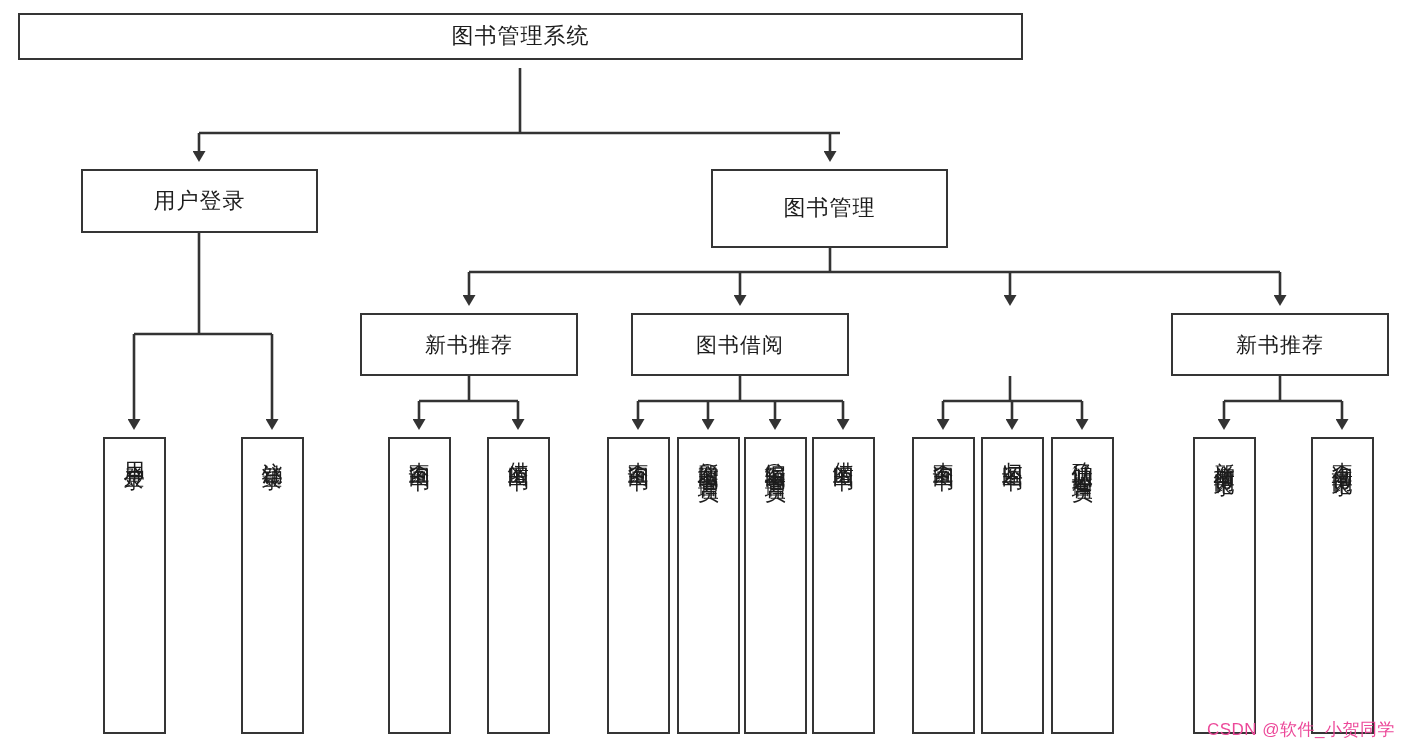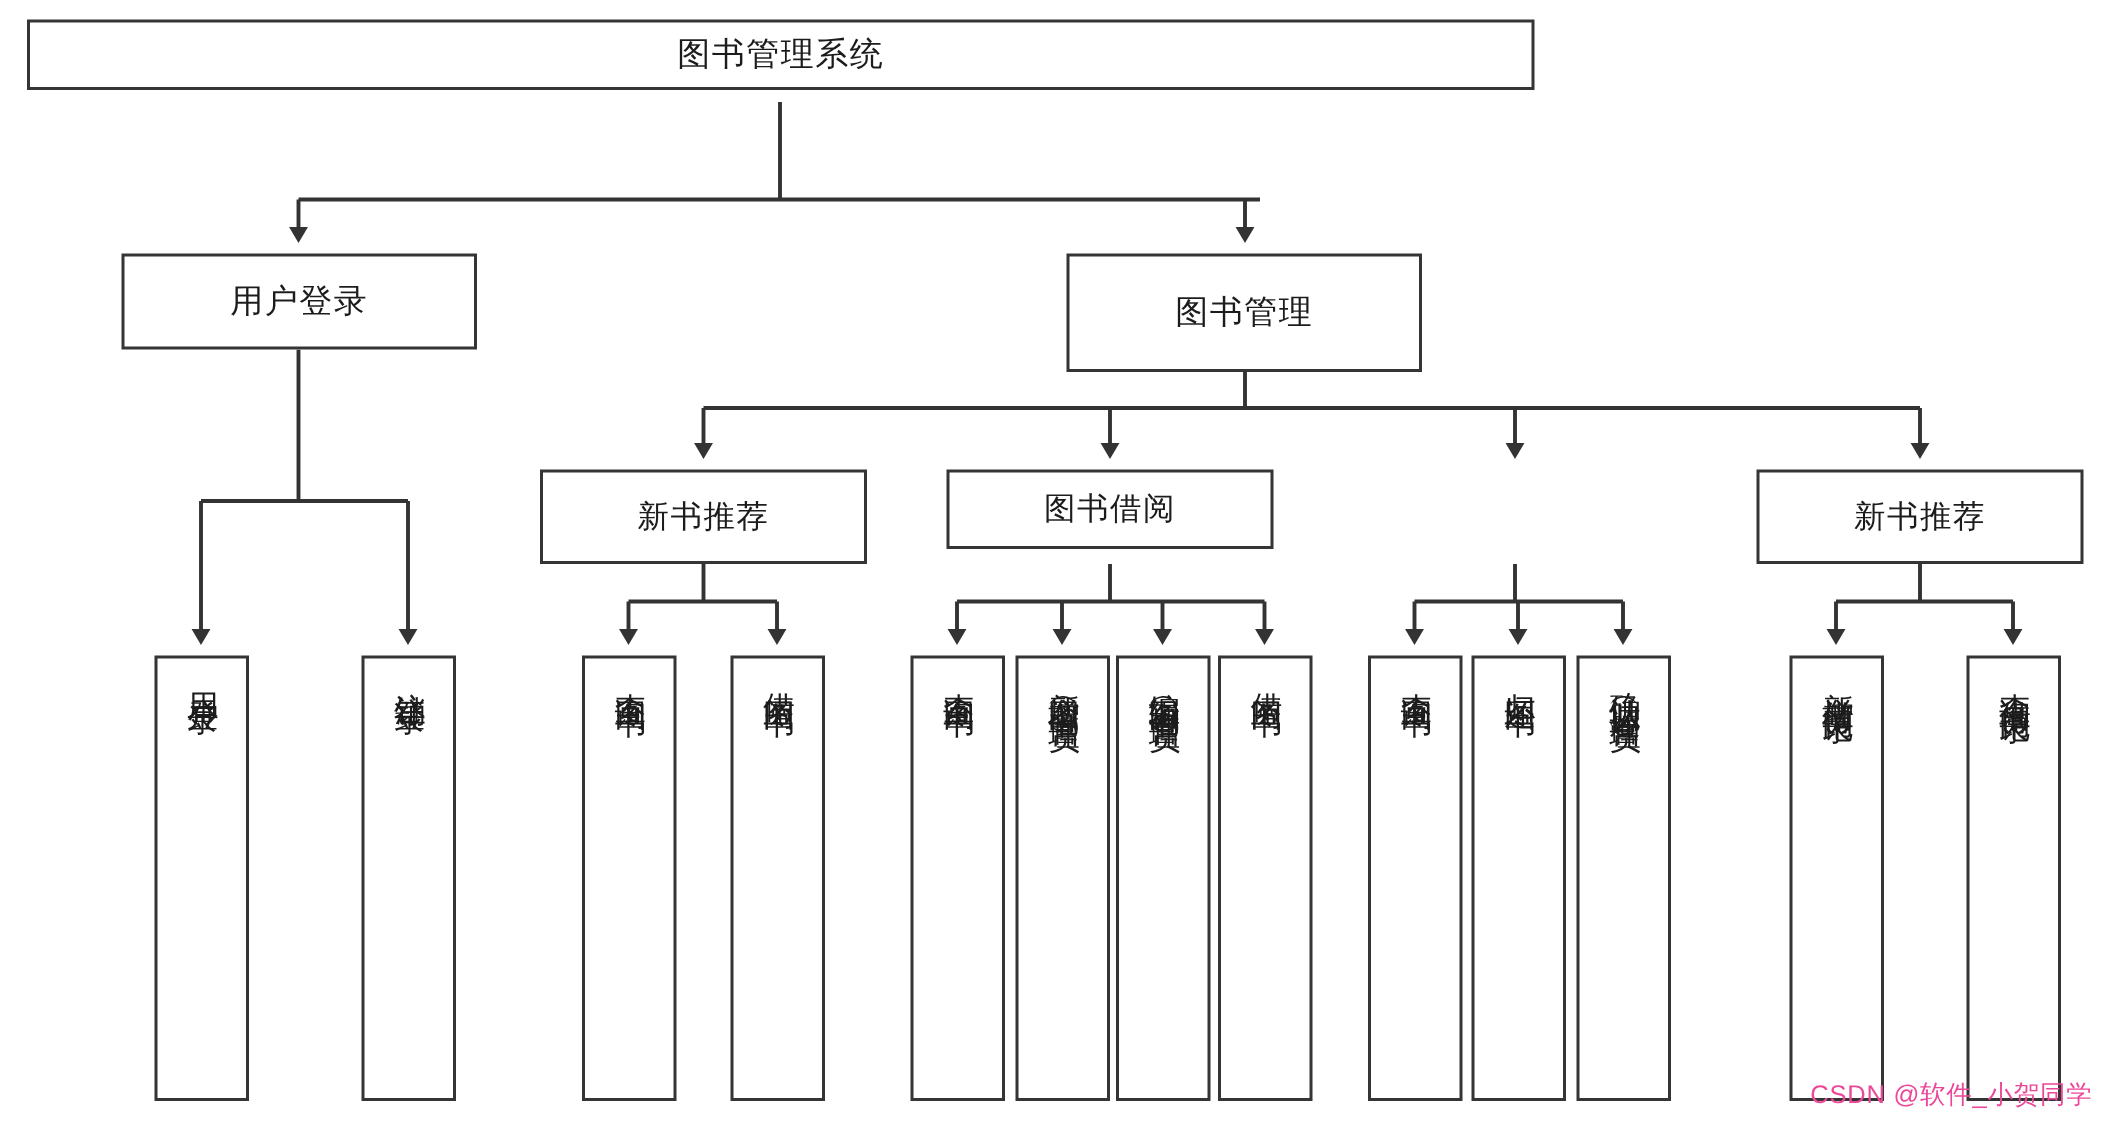--- a/index.html
+++ b/index.html
@@ -109,21 +109,21 @@
   <div class="node lvl2" style="left:81px;top:169px;width:237px;height:64px;">
     <span class="lbl">用户登录</span>
   </div>
   <div class="node lvl2" style="left:711px;top:169px;width:237px;height:79px;align-items:center;">
     <span class="lbl">图书管理</span>
   </div>
 
   <div class="node lvl3" style="left:360px;top:313px;width:218px;height:63px;">
     <span class="lbl">新书推荐</span>
   </div>
-  <div class="node lvl3" style="left:631px;top:313px;width:218px;height:53px;">
+  <div class="node lvl3" style="left:631px;top:313px;width:218px;height:63px;">
     <span class="lbl">图书借阅</span>
   </div>
   <div class="node lvl3" style="left:1171px;top:313px;width:218px;height:63px;">
     <span class="lbl">新书推荐</span>
   </div>
 
   <div class="node vertical" style="left:103px;top:437px;width:63px;height:297px;">
     <span class="lbl">用户登录</span>
   </div>
   <div class="node vertical" style="left:241px;top:437px;width:63px;height:297px;">

